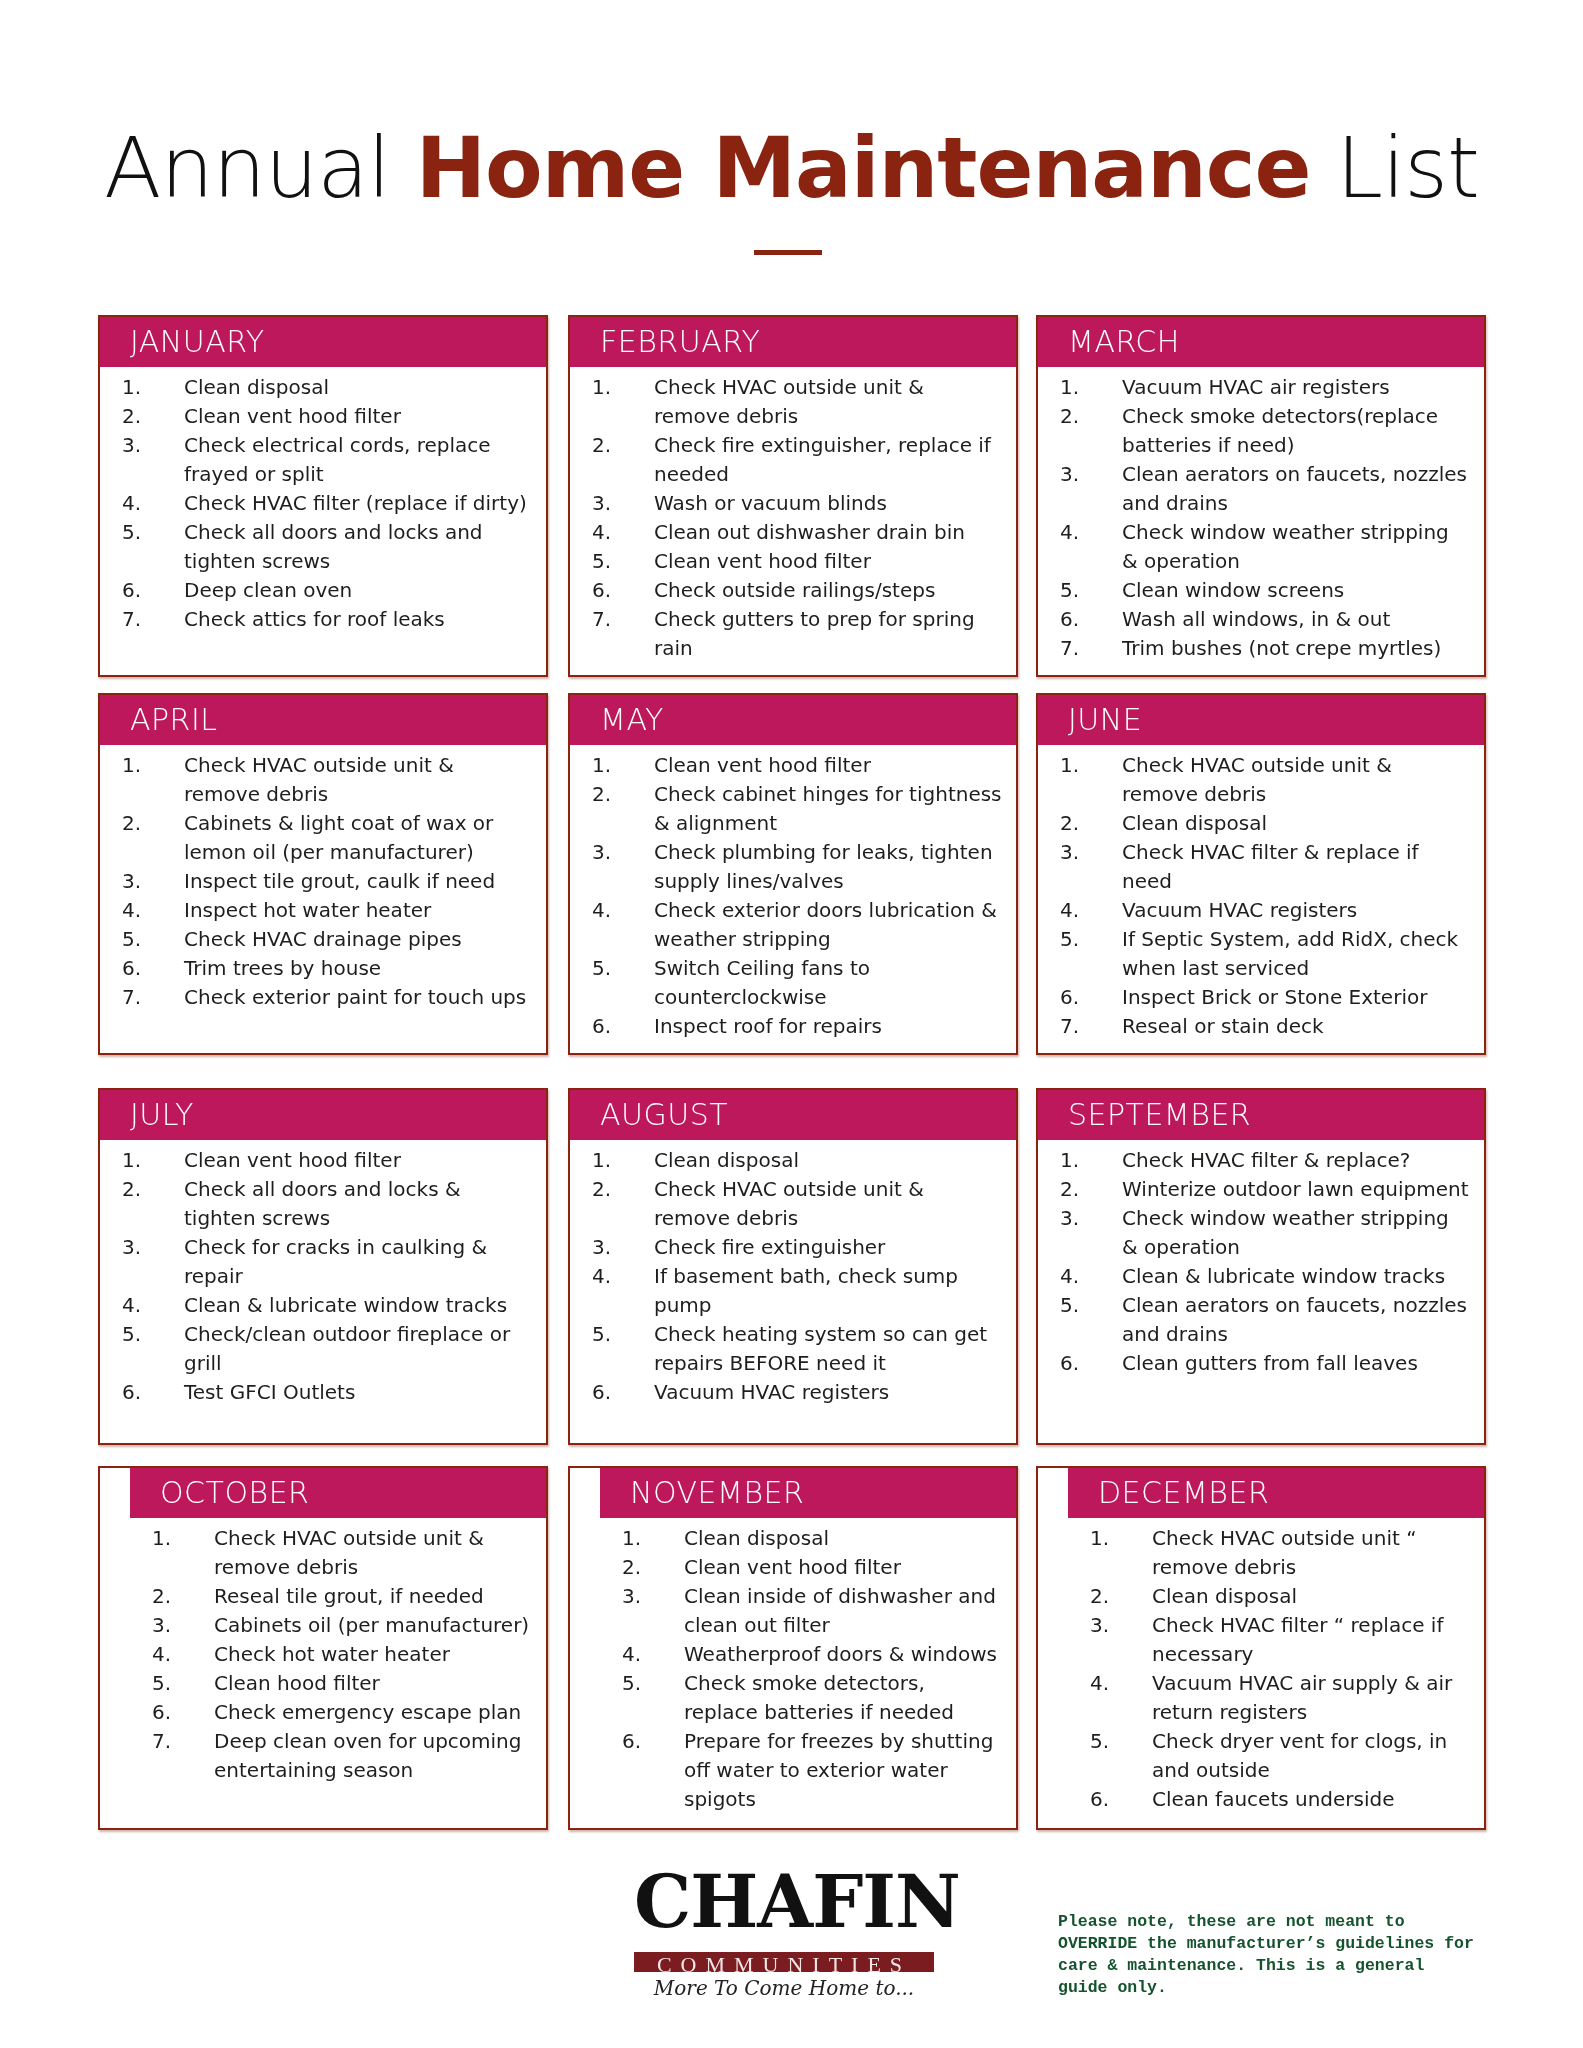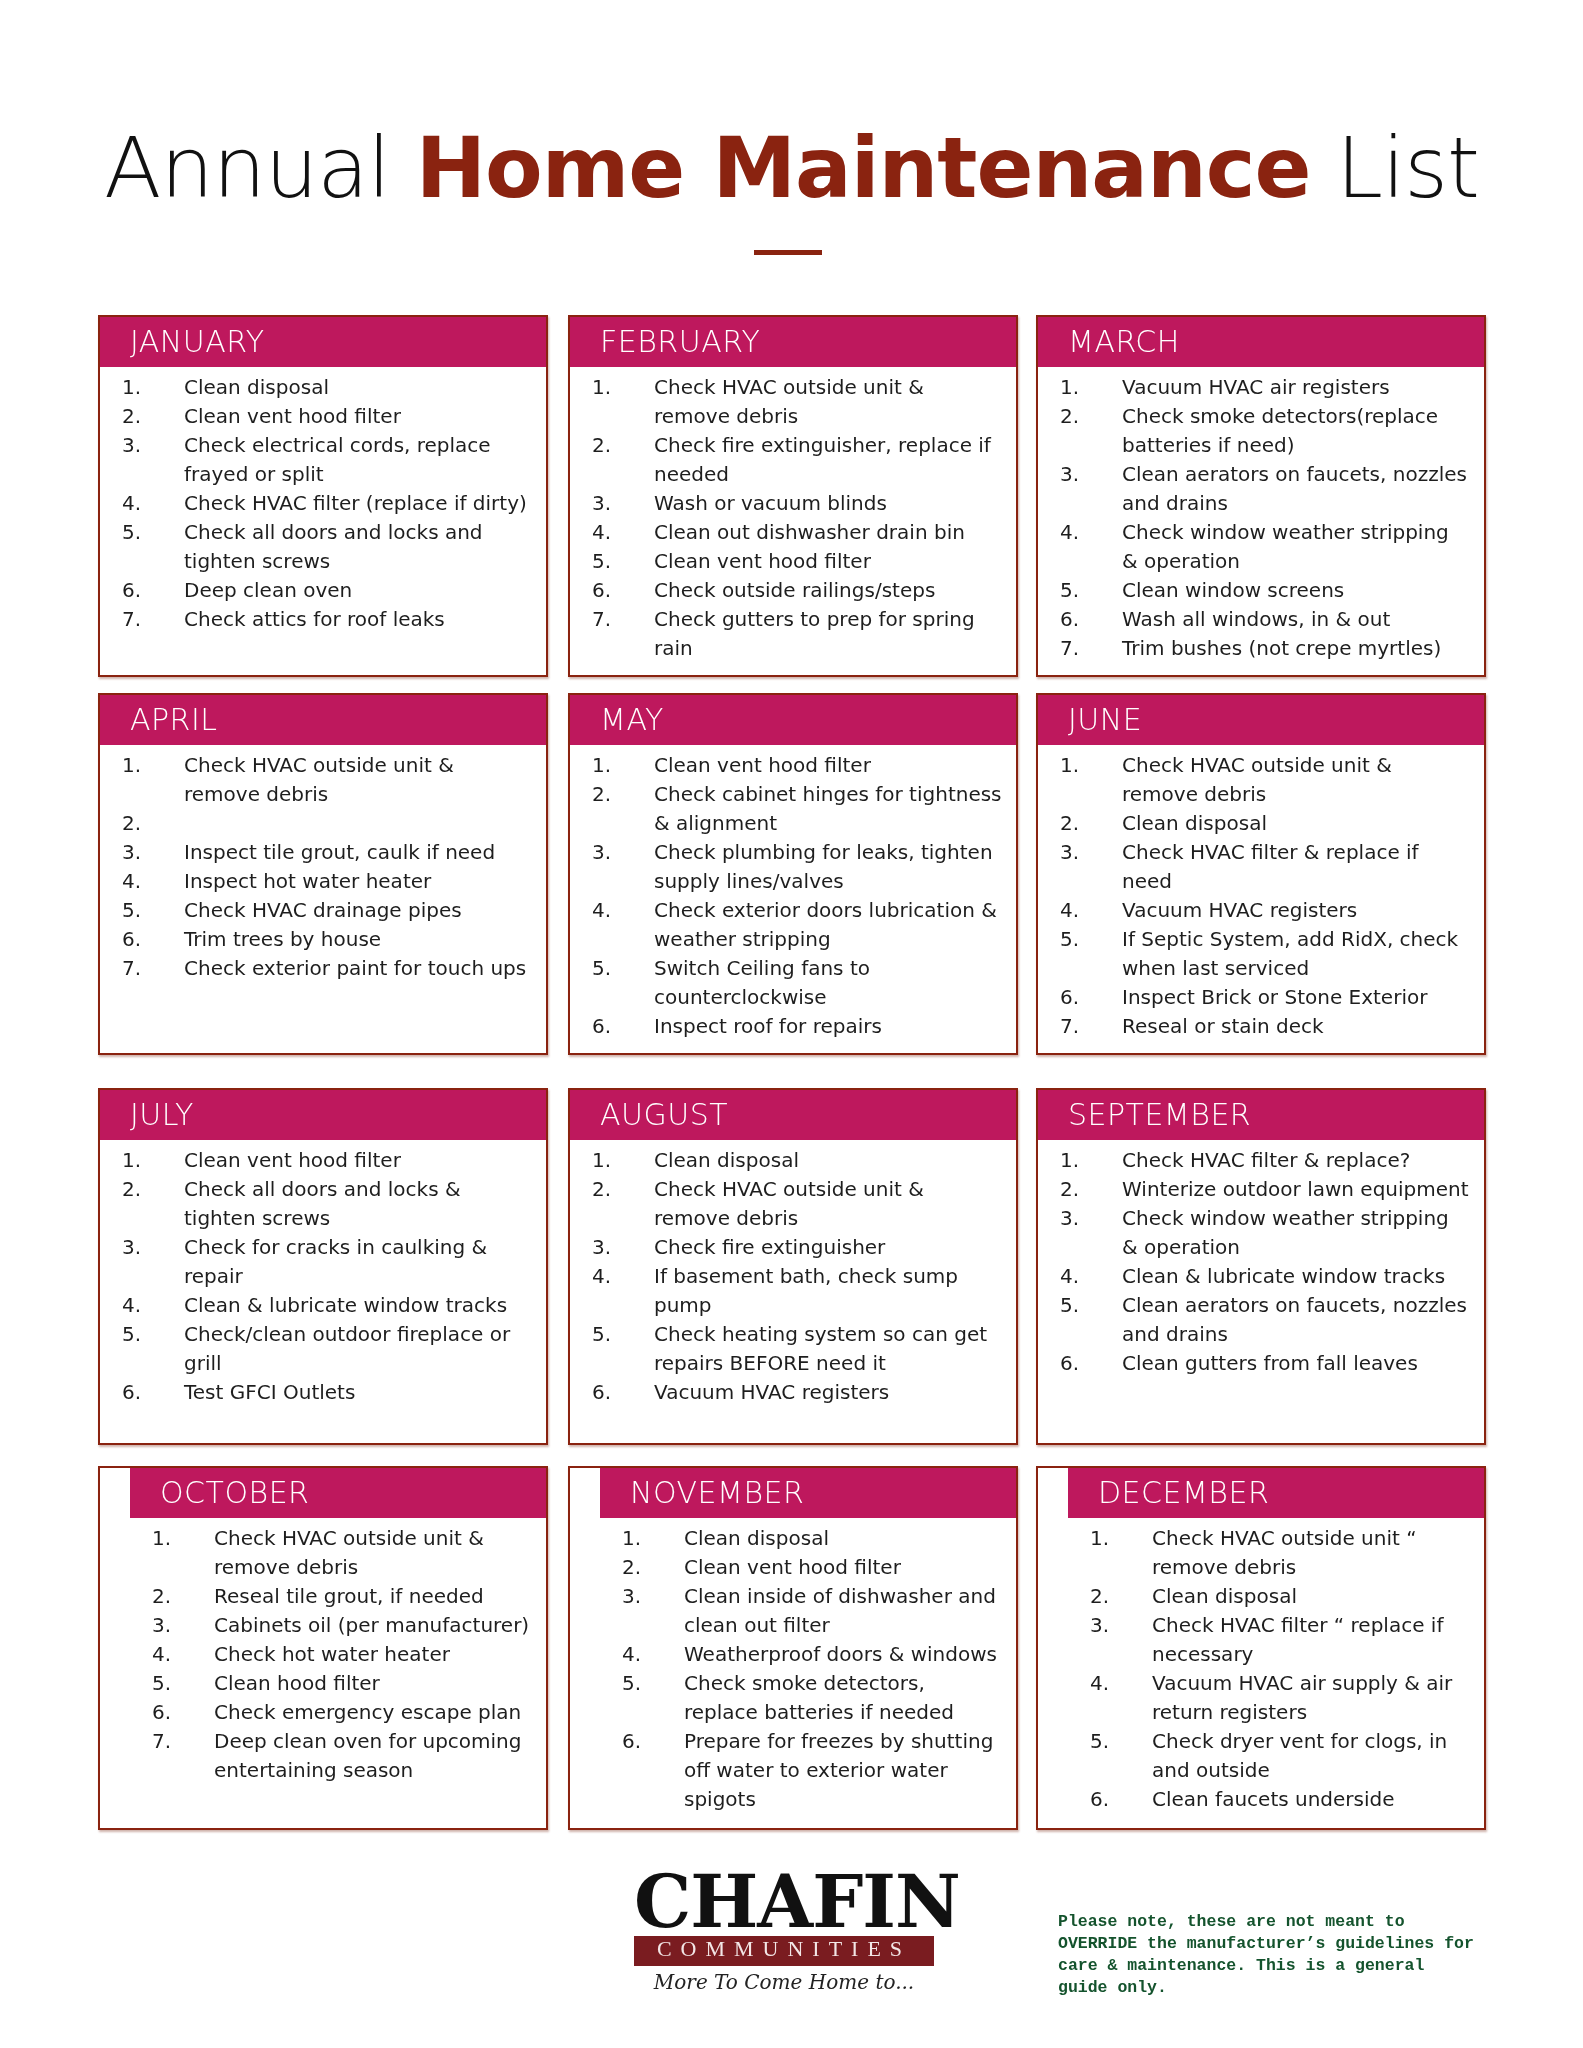--- a/index.html
+++ b/index.html
@@ -21,22 +21,22 @@
   .task .txt { flex: 1; }
 
   .c1 { left: 98px; } .c2 { left: 568px; } .c3 { left: 1036px; }
   .r1 { top: 315px; height: 362px; } .r2 { top: 693px; height: 362px; }
   .r3 { top: 1088px; height: 357px; } .r4 { top: 1466px; height: 364px; padding-left: 30px; }
 
   .logo { position: absolute; left: 634px; top: 1872px; width: 300px; }
   .logo-main { font-family: "DejaVu Serif", "Liberation Serif", serif; font-weight: bold;
                font-size: 72px; line-height: 60px; color: #111; letter-spacing: -1px; text-align: center; }
   .logo-bar { background: #7a1c20; color: #f3e6e6; font-family: "Liberation Serif", serif;
-              font-size: 22px; letter-spacing: 9px; text-align: center; height: 30px; line-height: 26px;
-              margin-top: 4px; }
+              font-size: 22px; letter-spacing: 9px; text-align: center; height: 20px; line-height: 26px;
+              margin-top: 20px; }
   .logo-tag { font-family: "DejaVu Serif", serif; font-style: italic; font-size: 20px;
               color: #222; margin-top: 4px; text-align: center; }
   .note { position: absolute; left: 1058px; top: 1911px; width: 420px;
           font-family: Liberation Mono, monospace; font-weight: bold; font-size: 16.5px;
           line-height: 22px; color: #14532d; }
 </style>
 </head>
 <body>
 
 <h1 class="title" style="margin:0;font-weight:normal;">
@@ -148,20 +148,21 @@
     </div>
     <div class="card c1 r2">
       <div class="card-head">APRIL</div>
       <div class="card-body">
         <div class="task">
           <span class="num">1.</span>
           <span class="txt">Check HVAC outside unit &amp; remove debris</span>
         </div>
         <div class="task">
           <span class="num">2.</span>
+          <span class="txt">Cabinets &amp; light coat of wax or lemon oil (per manufacturer)</span>
         </div>
         <div class="task">
           <span class="num">3.</span>
           <span class="txt">Inspect tile grout, caulk if need</span>
         </div>
         <div class="task">
           <span class="num">4.</span>
           <span class="txt">Inspect hot water heater</span>
         </div>
         <div class="task">

